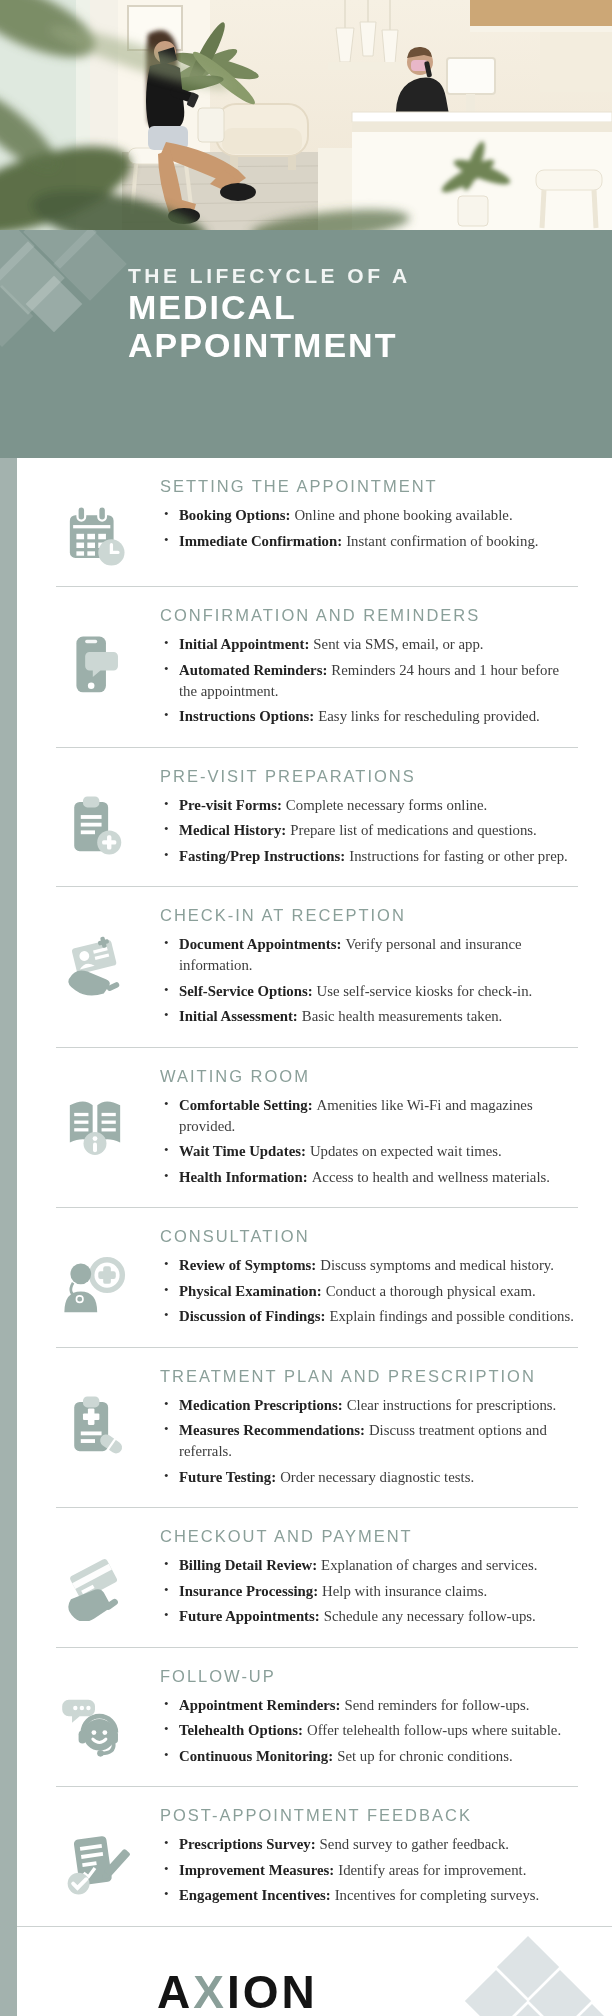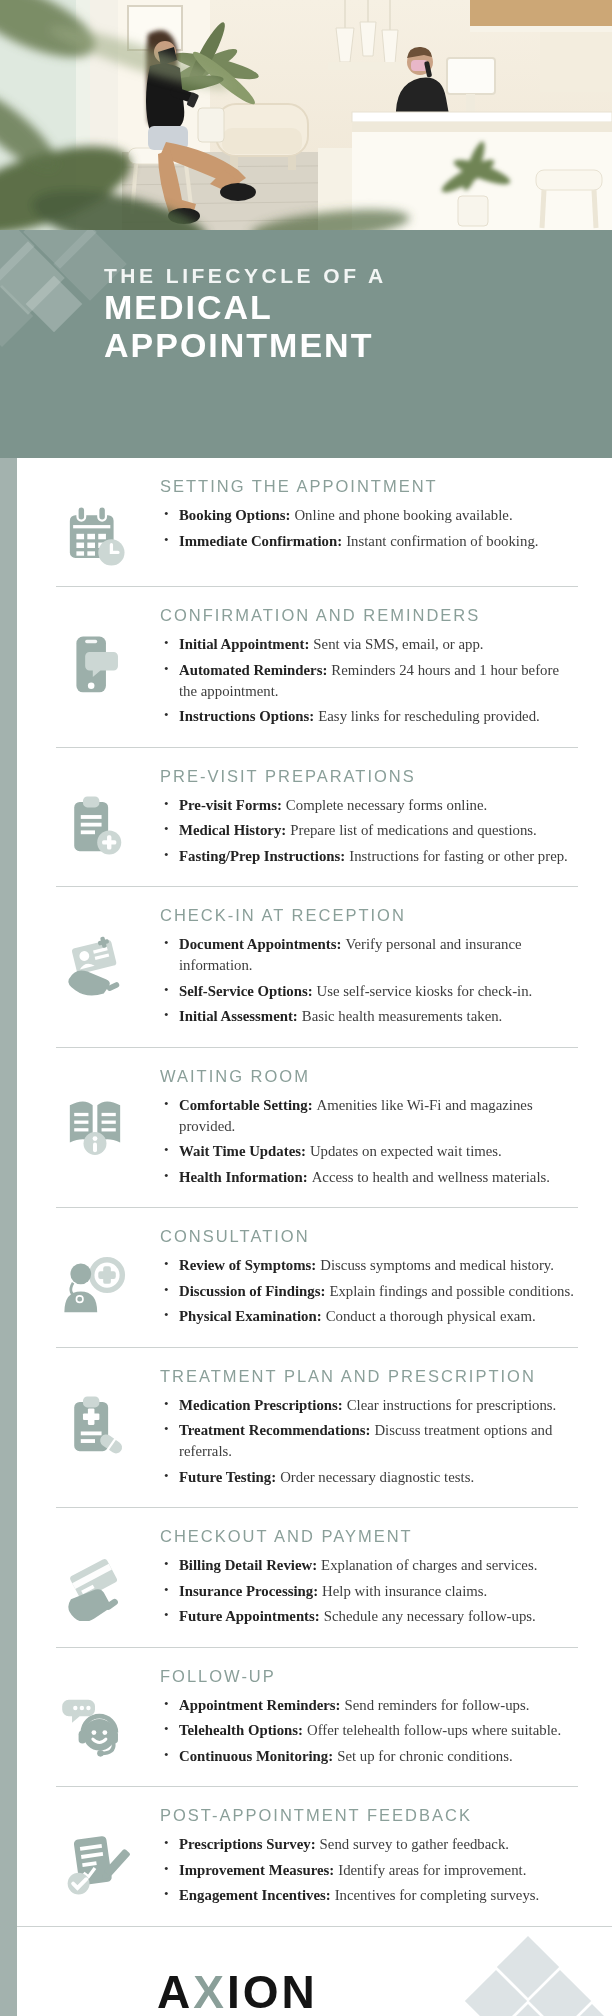--- a/index.html
+++ b/index.html
@@ -4,21 +4,21 @@
 <style>
   html,body{margin:0;padding:0;background:#ffffff;}
   .page{width:612px;margin:0 auto;background:#fff;font-family:"Liberation Serif", serif;position:relative;}
 
   
   .photo{width:612px;height:230px;overflow:hidden;position:relative;display:block;}
   .photo svg{display:block;}
 
   
   .band{position:relative;height:228px;background:var(--accent,#7d948d);overflow:hidden;}
-  .band .titles{position:absolute;left:104px;top:34px;color:#fff;}
+  .band .titles{position:absolute;left:128px;top:34px;color:#fff;}
   .kicker{font-family:"Liberation Sans",sans-serif;font-weight:700;font-size:21px;letter-spacing:3.5px;color:#f2f5f4;}
   .big{font-family:"Liberation Sans",sans-serif;font-weight:800;font-size:34px;letter-spacing:2px;line-height:1.12;color:#ffffff;margin-top:0;}
   .diamond{position:absolute;transform:rotate(45deg);}
 
   
   .content{position:relative;padding:0 34px 0 56px;}
   .stripe{position:absolute;left:0;top:0;bottom:-161px;width:17px;background:var(--stripe,#a3b2ae);}
   .section{display:flex;gap:26px;padding:17px 0 15px 0;}
   .section + .section{border-top:1px solid var(--divider,#cdd2d1);}
   .icon-cell{flex:0 0 78px;display:flex;align-items:flex-start;justify-content:center;padding-top:26px;}
@@ -314,22 +314,22 @@
               <circle cx="19" cy="21" r="9.5" fill="#9cafaa"></circle>
               <path d="M4 56 q0 -19 15 -19 q15 0 15 19 z" fill="#9cafaa"></path>
               <path d="M12 29 q-6 10 5 14" stroke="#9cafaa" stroke-width="2.5" fill="none"></path>
               <circle cx="18" cy="44" r="3" fill="#9cafaa" stroke="#fff" stroke-width="1.5"></circle>
             </svg>
           </div>
           <div class="sec-body">
             <h2 class="sec-heading">CONSULTATION</h2>
             <ul class="bullets">
               <li><span class="b-label">Review of Symptoms:</span><span class="b-text">Discuss symptoms and medical history.</span></li>
+              <li><span class="b-label">Physical Examination:</span><span class="b-text">Conduct a thorough physical exam.</span></li>
               <li><span class="b-label">Discussion of Findings:</span><span class="b-text">Explain findings and possible conditions.</span></li>
-              <li><span class="b-label">Physical Examination:</span><span class="b-text">Conduct a thorough physical exam.</span></li>
             </ul>
           </div>
         </section>
         <section class="section">
           <div class="icon-cell">
             <svg viewBox="0 0 64 64">
               <rect x="13" y="10" width="31" height="45" rx="5" fill="#9cafaa"></rect>
               <rect x="21" y="5" width="15" height="10" rx="4" fill="#ccd7d4"></rect>
               <g fill="#fff">
                 <rect x="25.5" y="16" width="6" height="15" rx="1"></rect>
@@ -340,21 +340,21 @@
               <g transform="rotate(35 47 48)">
                 <rect x="36" y="43" width="22" height="11" rx="5.5" fill="#ccd7d4"></rect>
                 <rect x="46.5" y="42" width="2" height="13" fill="#fff"></rect>
               </g>
             </svg>
           </div>
           <div class="sec-body">
             <h2 class="sec-heading">TREATMENT PLAN AND PRESCRIPTION</h2>
             <ul class="bullets">
               <li><span class="b-label">Medication Prescriptions:</span><span class="b-text">Clear instructions for prescriptions.</span></li>
-              <li><span class="b-label">Treatment Recommendations:</span><span class="b-text">Discuss treatment options and referrals.</span></li>
+              <li><span class="b-label">Measures Recommendations:</span><span class="b-text">Discuss treatment options and referrals.</span></li>
               <li><span class="b-label">Future Testing:</span><span class="b-text">Order necessary diagnostic tests.</span></li>
             </ul>
           </div>
         </section>
         <section class="section">
           <div class="icon-cell">
             <svg viewBox="0 0 64 64">
               <g transform="rotate(-28 32 24)">
                 <rect x="11" y="13" width="38" height="24" rx="3" fill="#ccd7d4"></rect>
                 <rect x="11" y="19" width="38" height="6" fill="#fff" opacity=".95"></rect>

